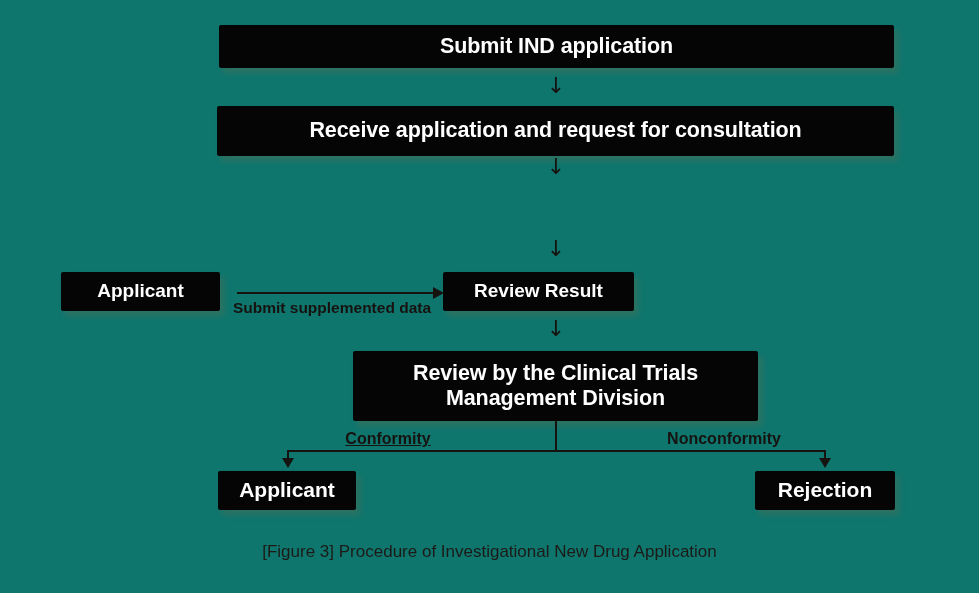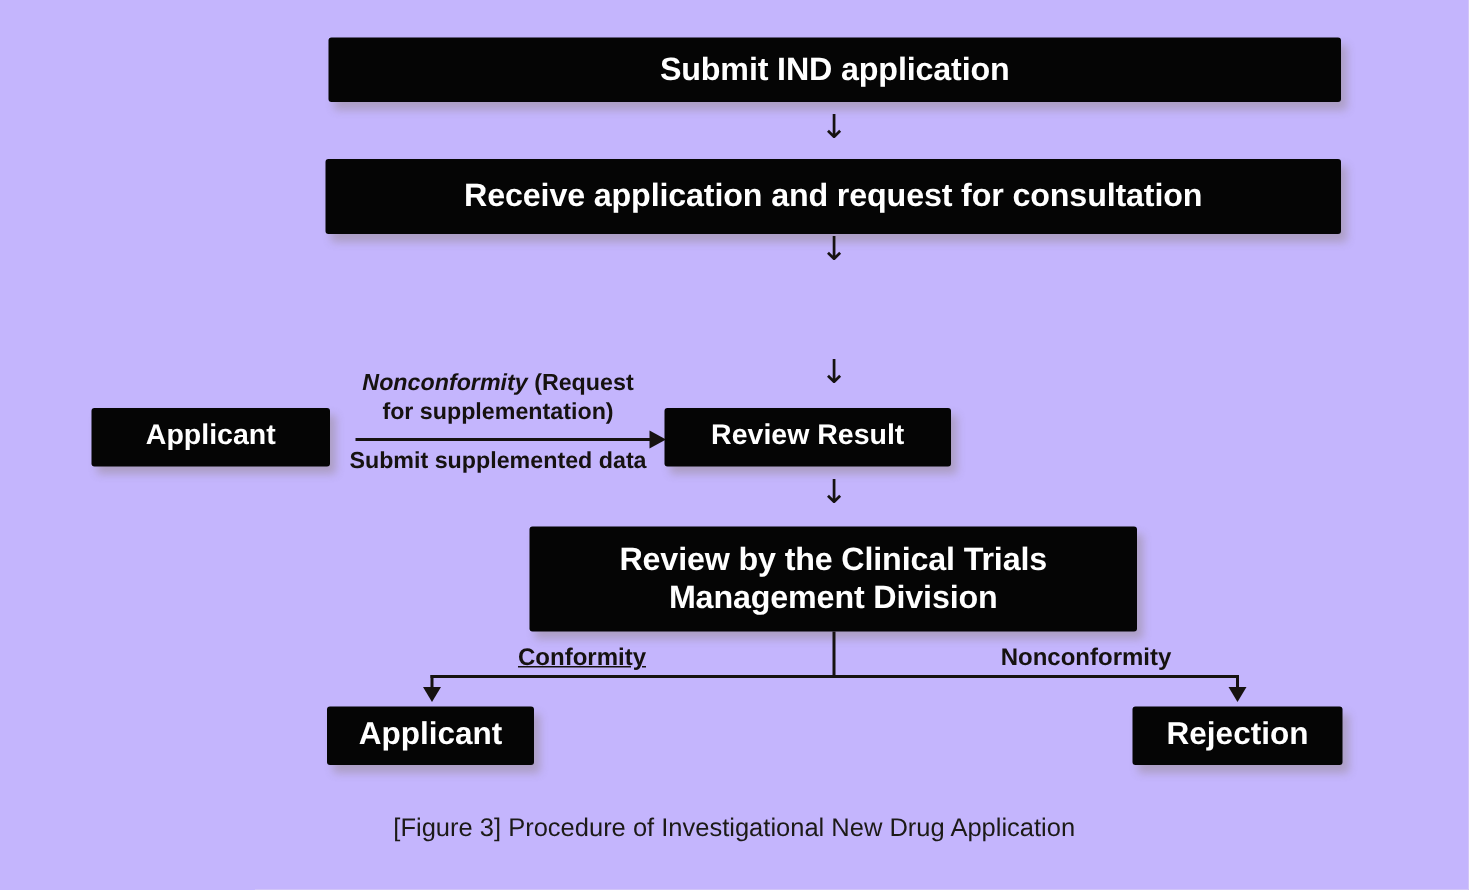--- a/index.html
+++ b/index.html
@@ -11,21 +11,21 @@
     width: 979px;
     height: 593px;
     background: #fdf5e3;
     font-family: "Liberation Sans", sans-serif;
     overflow: hidden;
   }
   #stage {
     position: relative;
     width: 979px;
     height: 593px;
-    background: #c4b5fd;
+    background: #0f766e;
   }
 
   
   .node {
     position: absolute;
     background: #050505;
     color: #ffffff;
     display: flex;
     align-items: center;
     justify-content: center;
@@ -193,21 +193,20 @@
   <div class="v-arrow" id="arrow-2">↓</div>
 
 
   <div class="v-arrow" id="arrow-3">↓</div>
 
   <div class="node node-mid" id="box-applicant">Applicant</div>
 
   <div id="h-arrow-line"></div>
   <div id="h-arrow-head"></div>
 
-  <div class="edge-label" id="lbl-nonconf-req"><span class="ital">Nonconformity</span><span> (Request for supplementation)</span></div>
 
   <div class="edge-label" id="lbl-submit-data">Submit supplemented data</div>
 
   <div class="node node-mid" id="box-review-res">Review Result</div>
 
   <div class="v-arrow" id="arrow-4">↓</div>
 
   <div class="node node-wide" id="box-ctmd">Review by the Clinical Trials Management Division</div>
 
   <div id="branch-stem"></div>

